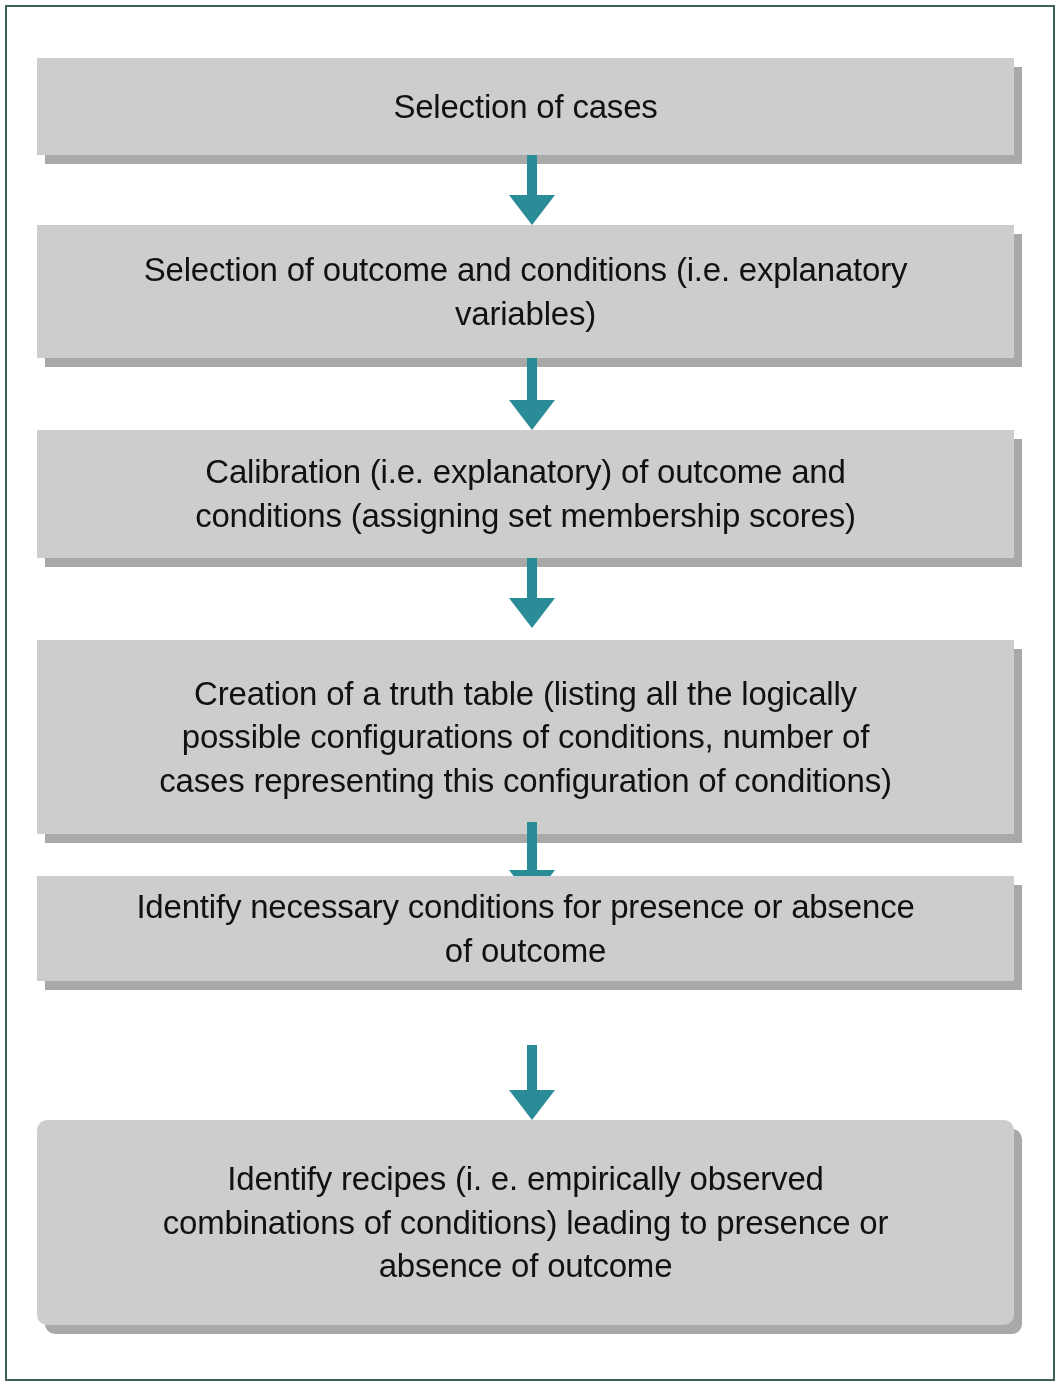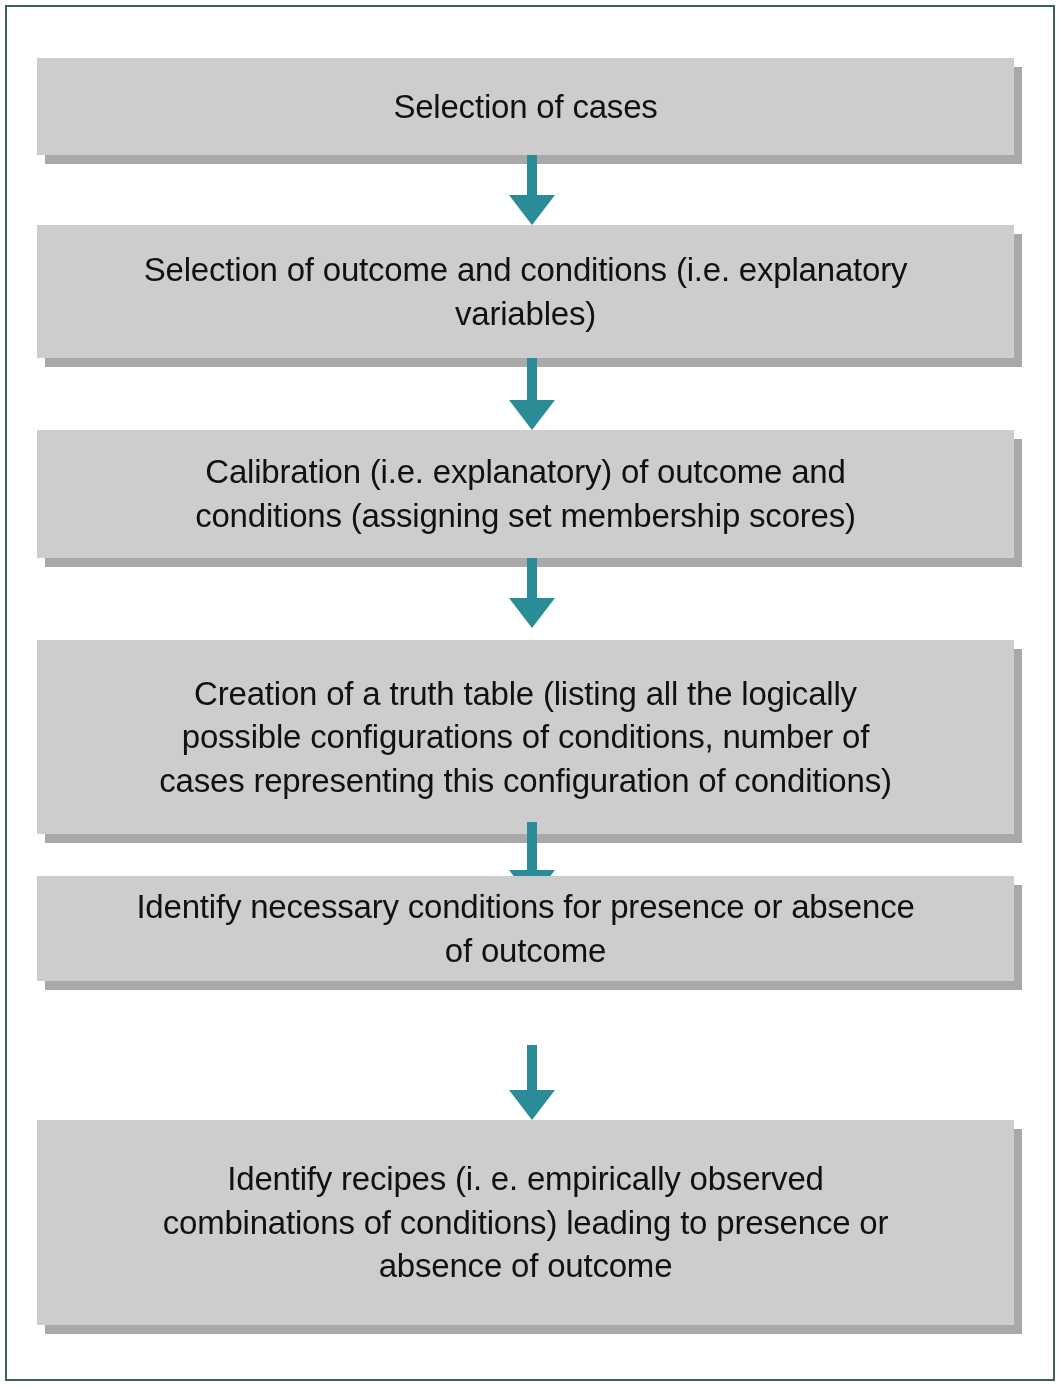--- a/index.html
+++ b/index.html
@@ -94,21 +94,21 @@
   #box-1  { top: 58px;   height: 97px;  }
   #arrow-1{ top: 155px;  height: 70px;  }
   #box-2  { top: 225px;  height: 133px; align-items: center; }
   #arrow-2{ top: 358px;  height: 72px;  }
   #box-3  { top: 430px;  height: 128px; }
   #arrow-3{ top: 558px;  height: 70px;  }
   #box-4  { top: 640px;  height: 194px; }
   #arrow-4{ top: 822px;  height: 78px;  }
   #box-5  { top: 876px;  height: 105px; }
   #arrow-5{ top: 1045px; height: 75px;  }
-  #box-6  { top: 1120px; height: 205px; }
+  #box-6  { top: 1120px; height: 205px; border-radius: 10px; }
 
   #arrow-1 .shaft { height: 40px; }
   #arrow-2 .shaft { height: 42px; }
   #arrow-3 .shaft { height: 40px; }
   #arrow-4 .shaft { height: 48px; }
   #arrow-5 .shaft { height: 45px; }
 </style>
 </head>
 <body>
 

